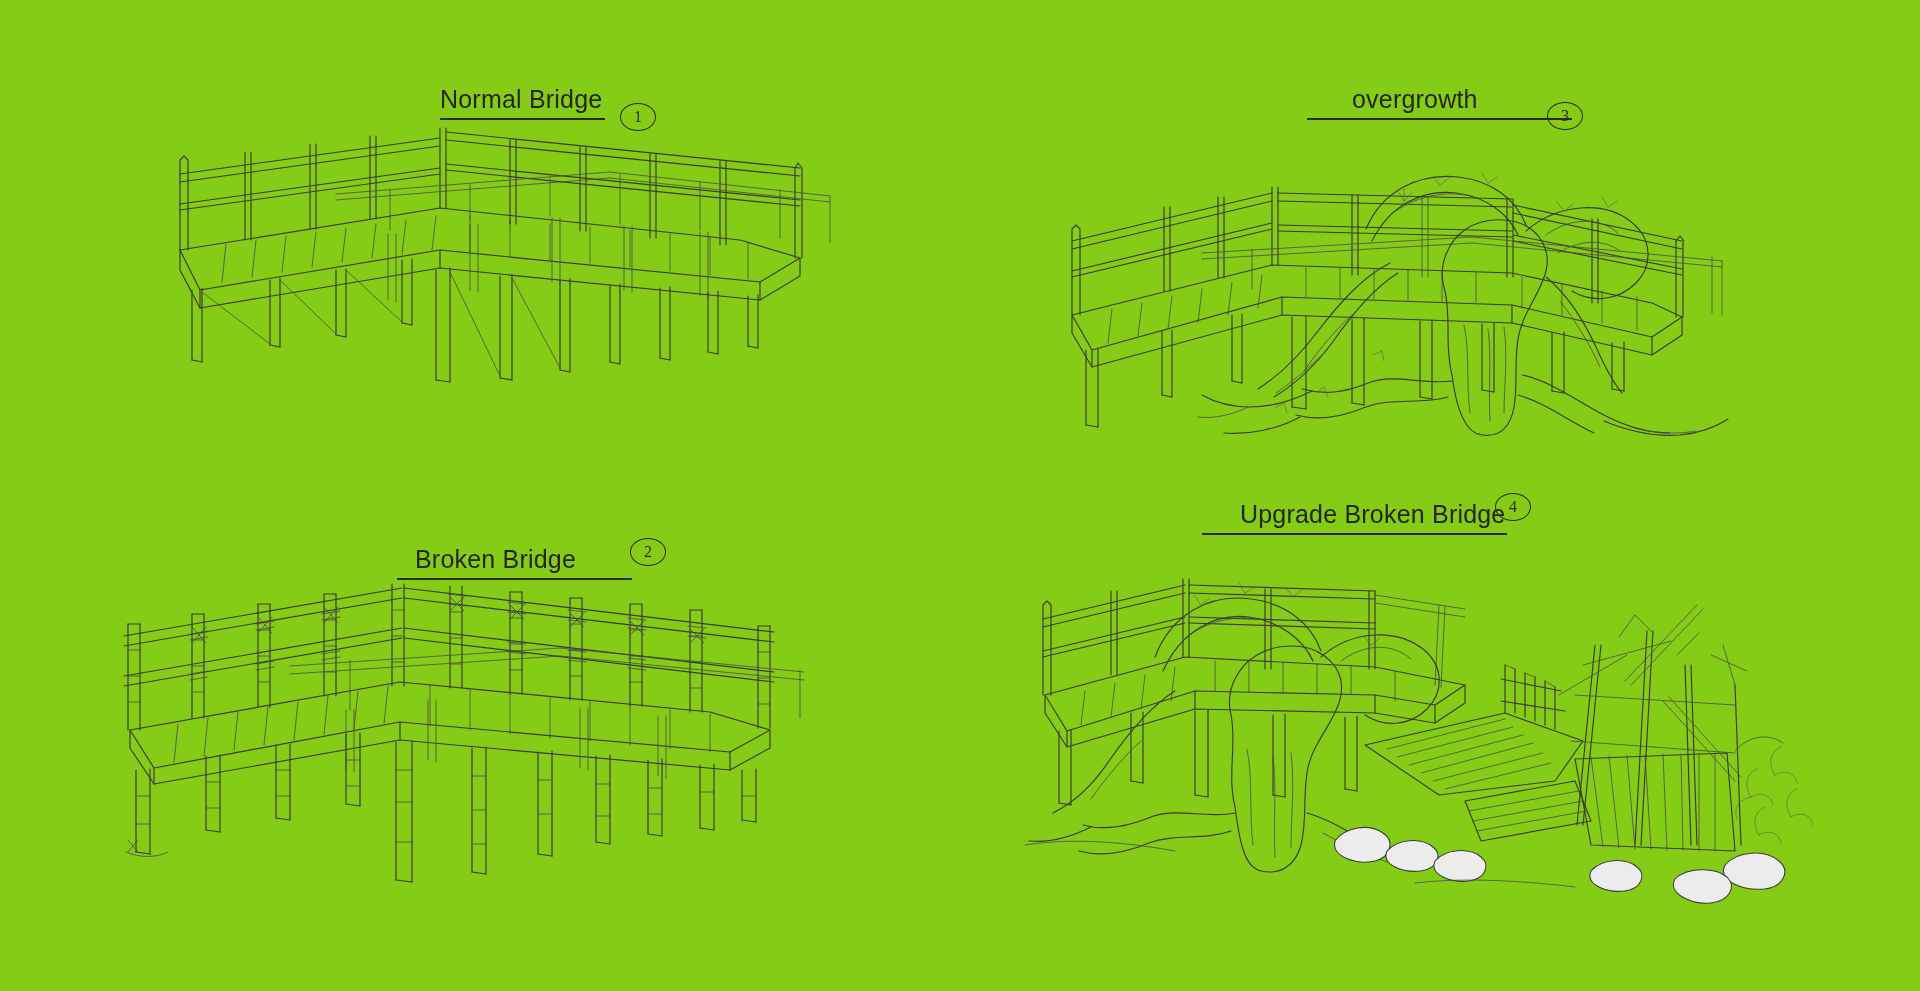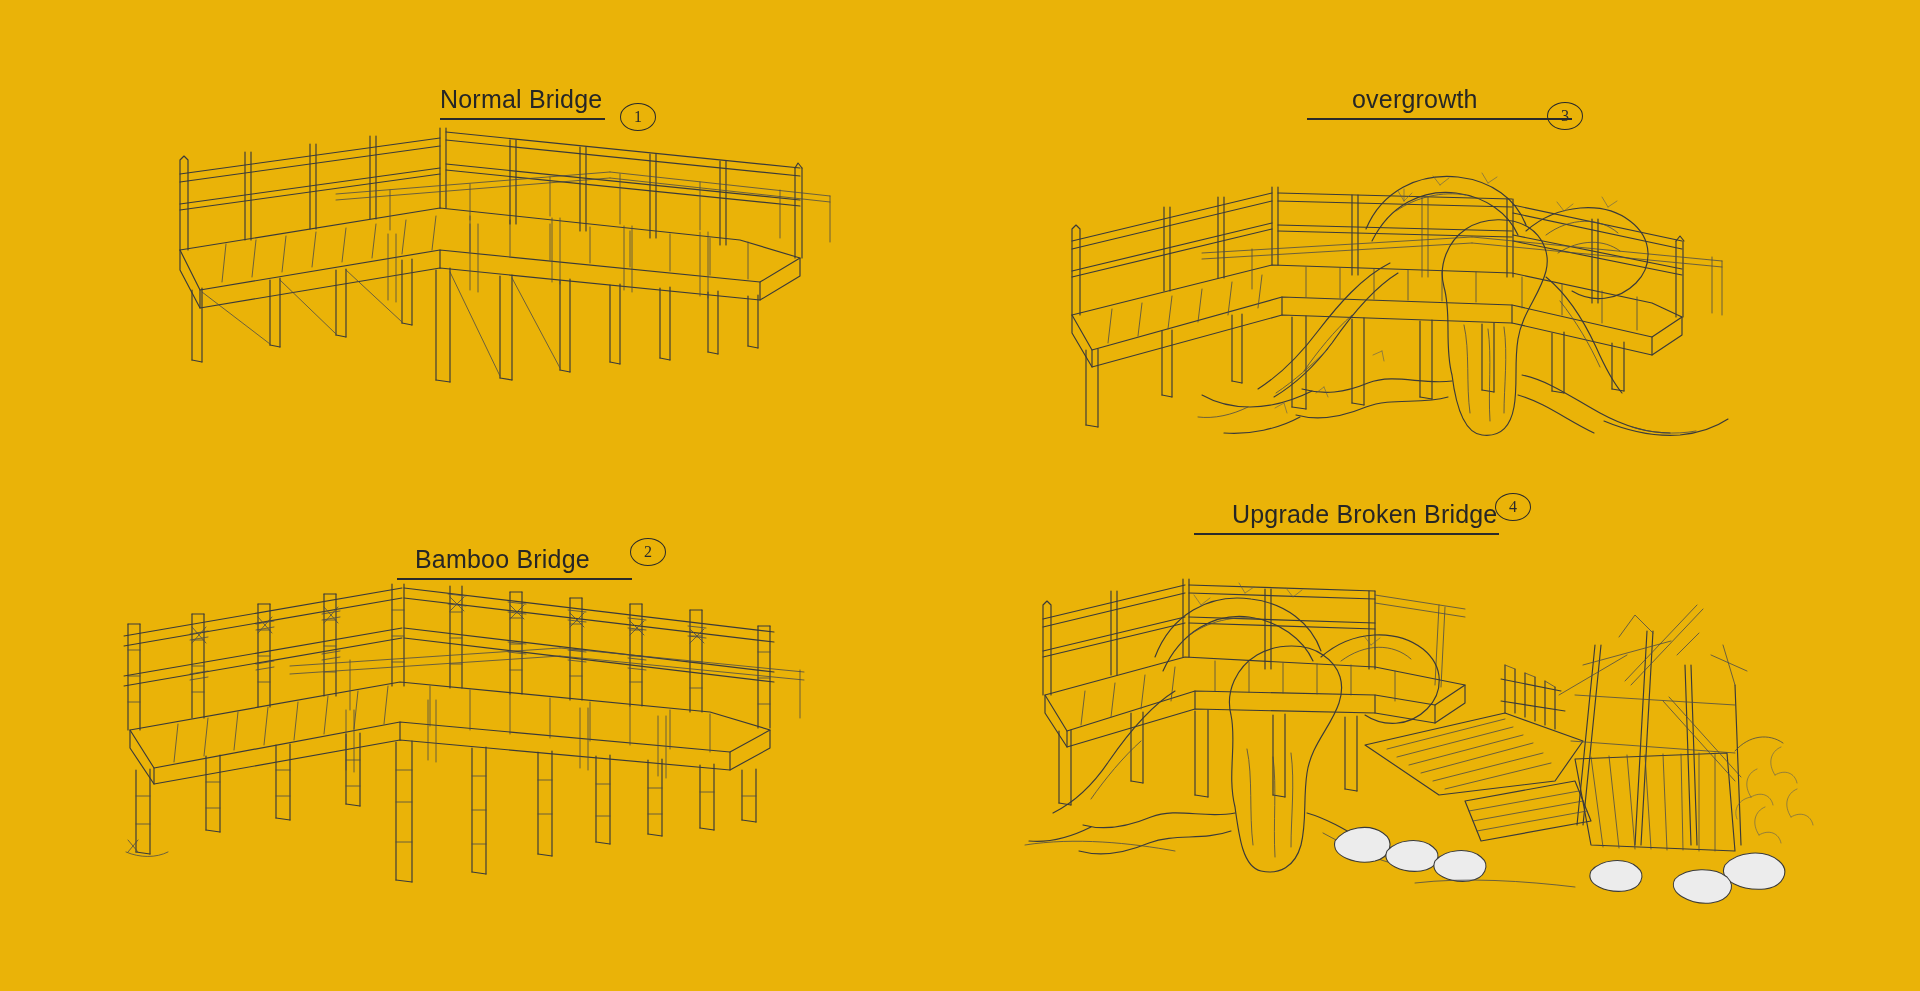--- a/index.html
+++ b/index.html
@@ -11,21 +11,21 @@
     width: 1920px;
     height: 991px;
     position: relative;
     overflow: hidden;
     font-family: "Liberation Sans", sans-serif;
     color: #1d1d1d;
   }
   .sheet {
     position: absolute;
     inset: 0;
-    background: #eab308;
+    background: #84cc16;
   }
   .panel {
     position: absolute;
   }
   .title-block {
     position: absolute;
     white-space: nowrap;
   }
   .title-text {
     font-size: 25px;
@@ -333,21 +333,21 @@
         <path class="ln-soft" d="M272 242 l-8 6 m8 -6 l4 10"></path>
         <path class="ln-soft" d="M232 258 l-9 5 m9 -5 l3 10"></path>
         <path class="ln-soft" d="M330 206 l-9 4 m9 -4 l2 10"></path>
       </svg>
     </div>
   </div>
 
   <div class="panel" style="left:110px; top:520px; width:780px; height:380px;">
 
     <div class="title-block" style="left:305px; top:25px;">
-      <span class="title-text">Bamboo Bridge</span>
+      <span class="title-text">Broken Bridge</span>
       <span class="title-rule" style="width:235px; margin-left:-18px;"></span>
     </div>
     <div class="badge" style="left:520px; top:18px;">2</div>
 
     <div class="art" style="left:0px; top:70px; width:720px; height:300px;">
       <svg width="720" height="300" viewBox="0 0 720 300">
 
         <path class="ln" d="M20 140 L290 92 L600 122 L660 140 L620 162 L290 132 L44 178 Z"></path>
         <path class="ln" d="M20 140 L20 158 L44 194 L290 150 L620 180 L660 158 L660 140"></path>
         <path class="ln" d="M44 178 L44 194"></path>
@@ -482,21 +482,21 @@
         <path class="ln-thin" d="M548 126 L548 186 M556 126 L556 188"></path>
 
         <path class="ln-thin" d="M16 262 C30 268 46 268 58 262"></path>
         <path class="ln-thin" d="M18 250 l10 12 m0 -12 l-10 12"></path>
       </svg>
     </div>
   </div>
 
   <div class="panel" style="left:1040px; top:490px; width:830px; height:430px;">
 
-    <div class="title-block" style="left:192px; top:10px;">
+    <div class="title-block" style="left:200px; top:10px;">
       <span class="title-text">Upgrade Broken Bridge</span>
       <span class="title-rule" style="width:305px; margin-left:-38px;"></span>
     </div>
     <div class="badge" style="left:455px; top:3px;">4</div>
 
     <div class="art" style="left:-5px; top:55px; width:790px; height:375px;">
       <svg width="790" height="375" viewBox="0 0 790 375">
 
         <path class="ln" d="M10 150 L150 112 L340 122 L430 140 L400 160 L340 150 L160 146 L32 186 Z"></path>
         <path class="ln" d="M10 150 L10 168 L32 202 L160 164 L340 168 L400 178 L430 158 L430 140"></path>

